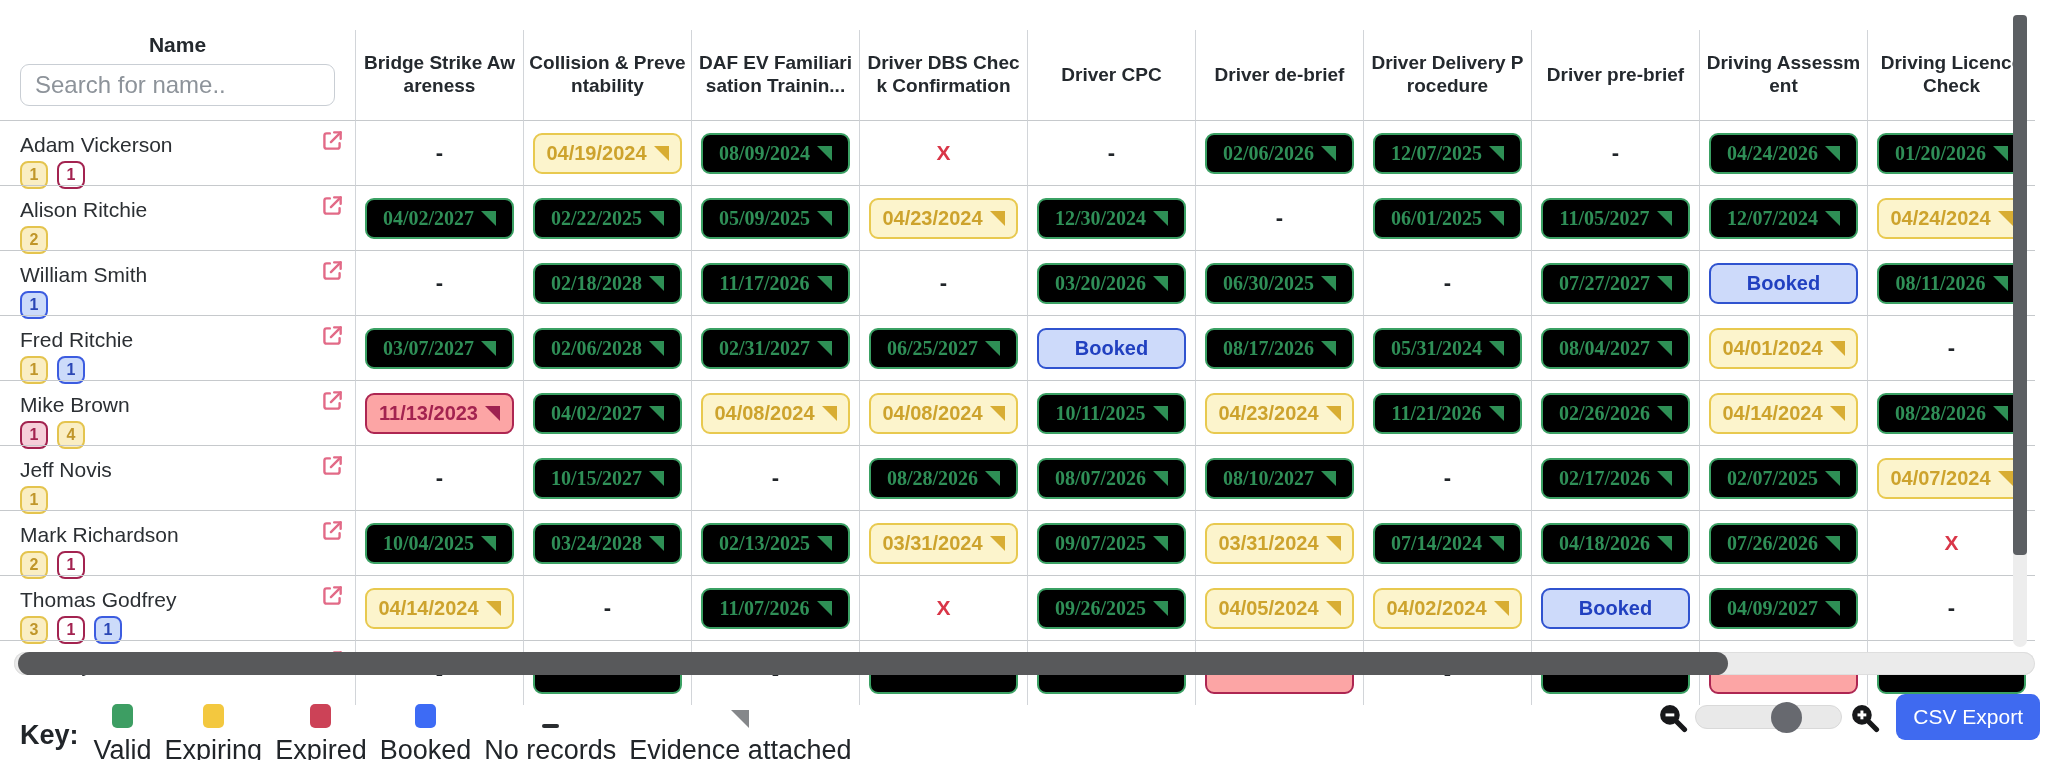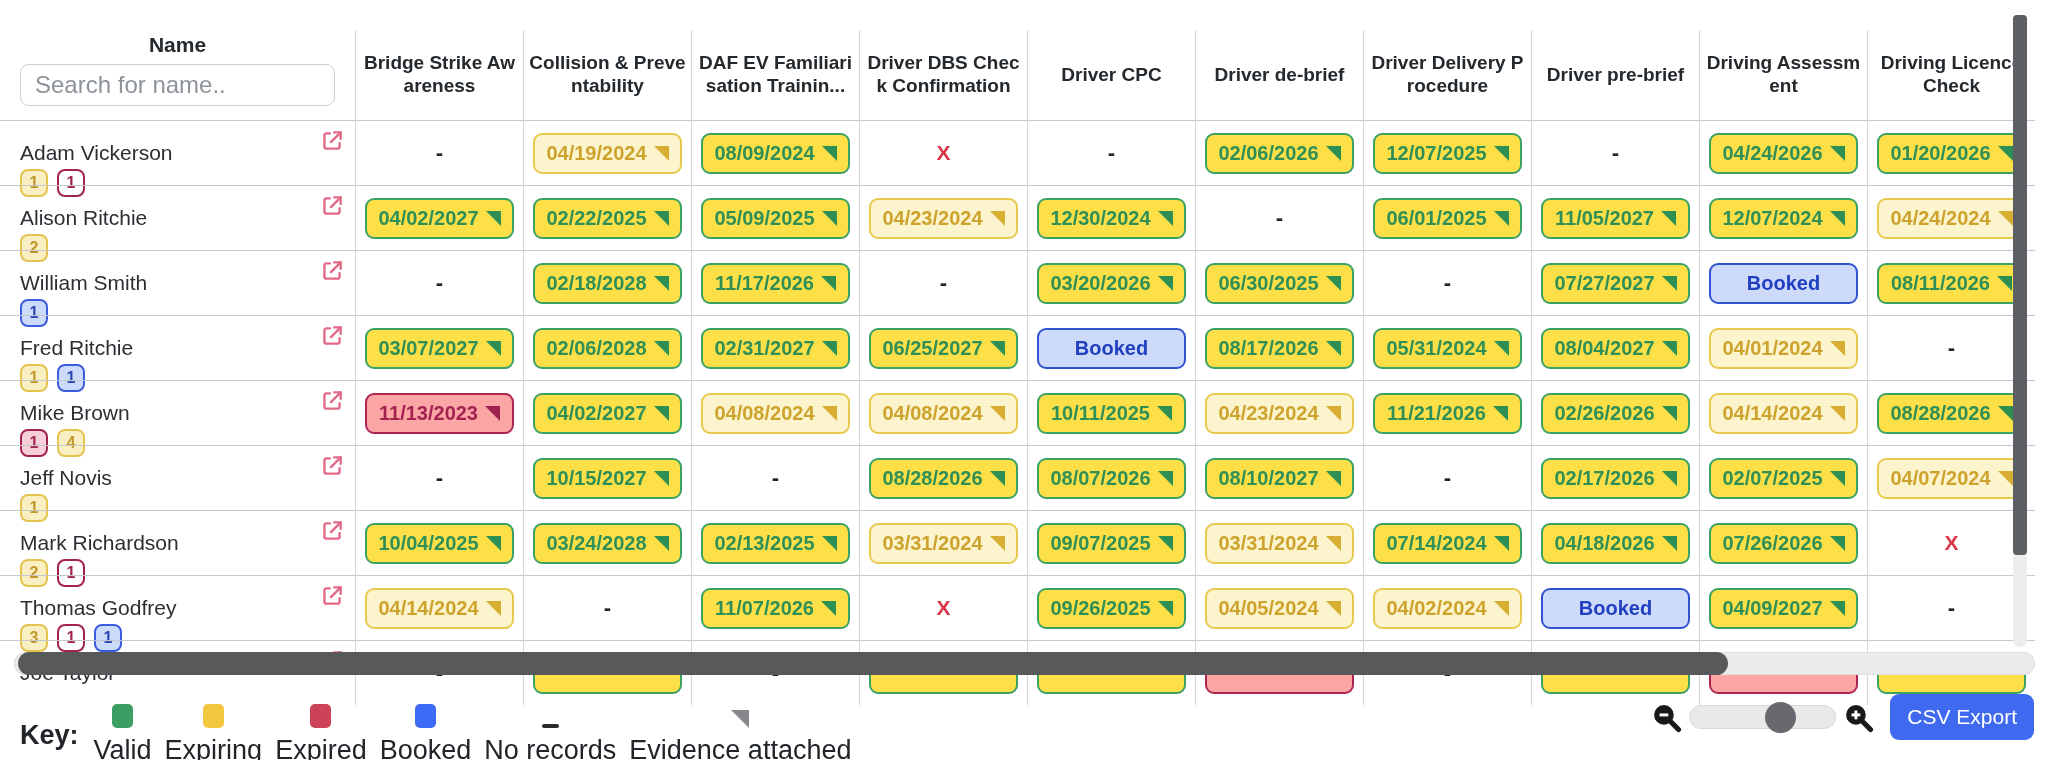--- a/index.html
+++ b/index.html
@@ -38,40 +38,40 @@
     font-size: 24px; font-family: inherit; padding: 0 14px; color: #3a3f44; outline: none;
   }
   .search::placeholder { color: #8d939a; }
 
   .cell { border-top: 1px solid #c6c9cc; }
   .data-cell {
     border-left: 1px solid #d2d5d9;
     display: flex; align-items: center; justify-content: center;
     padding: 0 9px; overflow: hidden;
   }
-  .name-cell { position: relative; padding: 20px 10px 0 20px; }
+  .name-cell { position: relative; padding: 12px 10px 0 20px; }
   .driver-name { font-size: 21px; color: #2b2f33; }
   .ext-link { position: absolute; top: 7px; right: 10px; width: 26px; height: 26px; cursor: pointer; }
   .badges { display: flex; gap: 9px; margin-top: 4px; }
   .badge {
     min-width: 28px; height: 28px; padding: 0 6px; border-radius: 8px; border: 2px solid;
     display: inline-flex; align-items: center; justify-content: center;
     font-size: 16px; font-weight: 700;
   }
   .badge.expiring       { background: #faeec3; border-color: #e4c44e; color: #c0962a; }
   .badge.expired        { background: #f6cfd9; border-color: #a32350; color: #a32350; }
   .badge.expired_outline{ background: #fff;    border-color: #a32350; color: #a32350; }
   .badge.booked         { background: #ccdbfa; border-color: #3c5ce0; color: #2b47b5; }
 
   .chip {
     width: 100%; height: 41px; border-radius: 9px; border: 2px solid;
     display: inline-flex; align-items: center; justify-content: center; gap: 7px;
     font-size: 20px; font-weight: 600; white-space: nowrap; cursor: pointer;
   }
-  .chip.valid    { background: #fde047; border-color: #3ba164; color: #2f8f57; }
+  .chip.valid    { background: #000000; border-color: #3ba164; color: #2f8f57; font-family: Liberation Serif, serif; }
   .chip.expiring { background: #fcf4cc; border-color: #e8c94f; color: #cda32d; }
   .chip.expired  { background: #fca5a5; border-color: #ad2652; color: #a32350; }
   .chip.booked   { background: #cddafa; border-color: #3053cf; color: #2140c0; }
   .chip .flag { flex: 0 0 auto; display: inline-flex; }
   .no-records { font-size: 22px; font-weight: 700; color: #212529; }
   .missing-x  { font-size: 21px; font-weight: 700; color: #d93648; }
 
   
   .vscrollbar {
     position: absolute; top: 15px; right: 21px; width: 14px; height: 632px;
@@ -88,21 +88,21 @@
   .keybar {
     position: absolute; left: 20px; top: 704px;
     display: flex; align-items: center; gap: 13px; font-size: 27px; color: #212529;
   }
   .keylabel { font-weight: 700; margin-right: 2px; }
   .keyitem { display: inline-flex; align-items: center; gap: 7px; margin-right: 13px; flex-direction: column; }
   .keyswatch { width: 21px; height: 24px; border-radius: 5px; display: inline-block; }
   .keydash { width: 17px; height: 4px; border-radius: 2px; background: #2a2d30; display: inline-block; }
 
   .controls {
-    position: absolute; right: 14px; top: 694px;
+    position: absolute; right: 8px; top: 694px;
     display: flex; align-items: center; gap: 7px;
   }
   .magbtn { width: 31px; height: 31px; display: inline-flex; cursor: pointer; }
   .slider {
     position: relative; width: 147px; height: 24px; background: #e9e9e9;
     border: 1px solid #d9d9d9; border-radius: 12px; cursor: pointer;
   }
   .sthumb {
     position: absolute; top: -4px; width: 31px; height: 31px; border-radius: 50%;
     background: #67696f;

